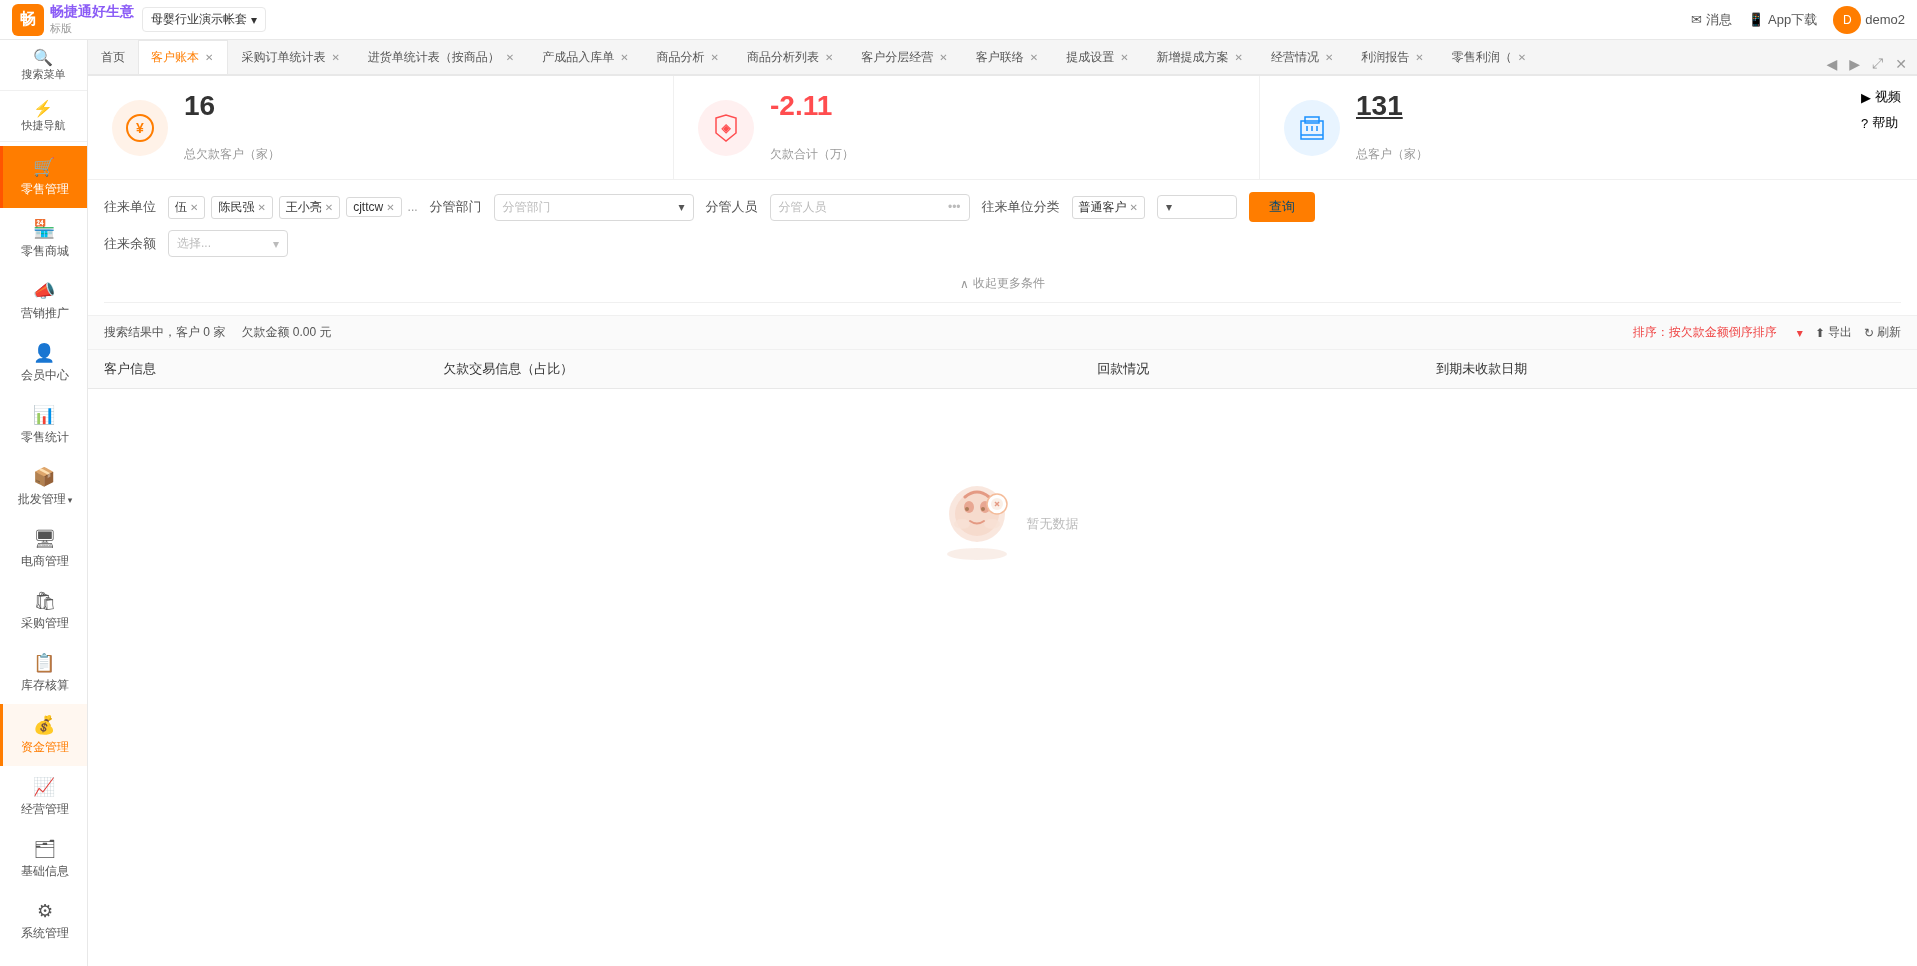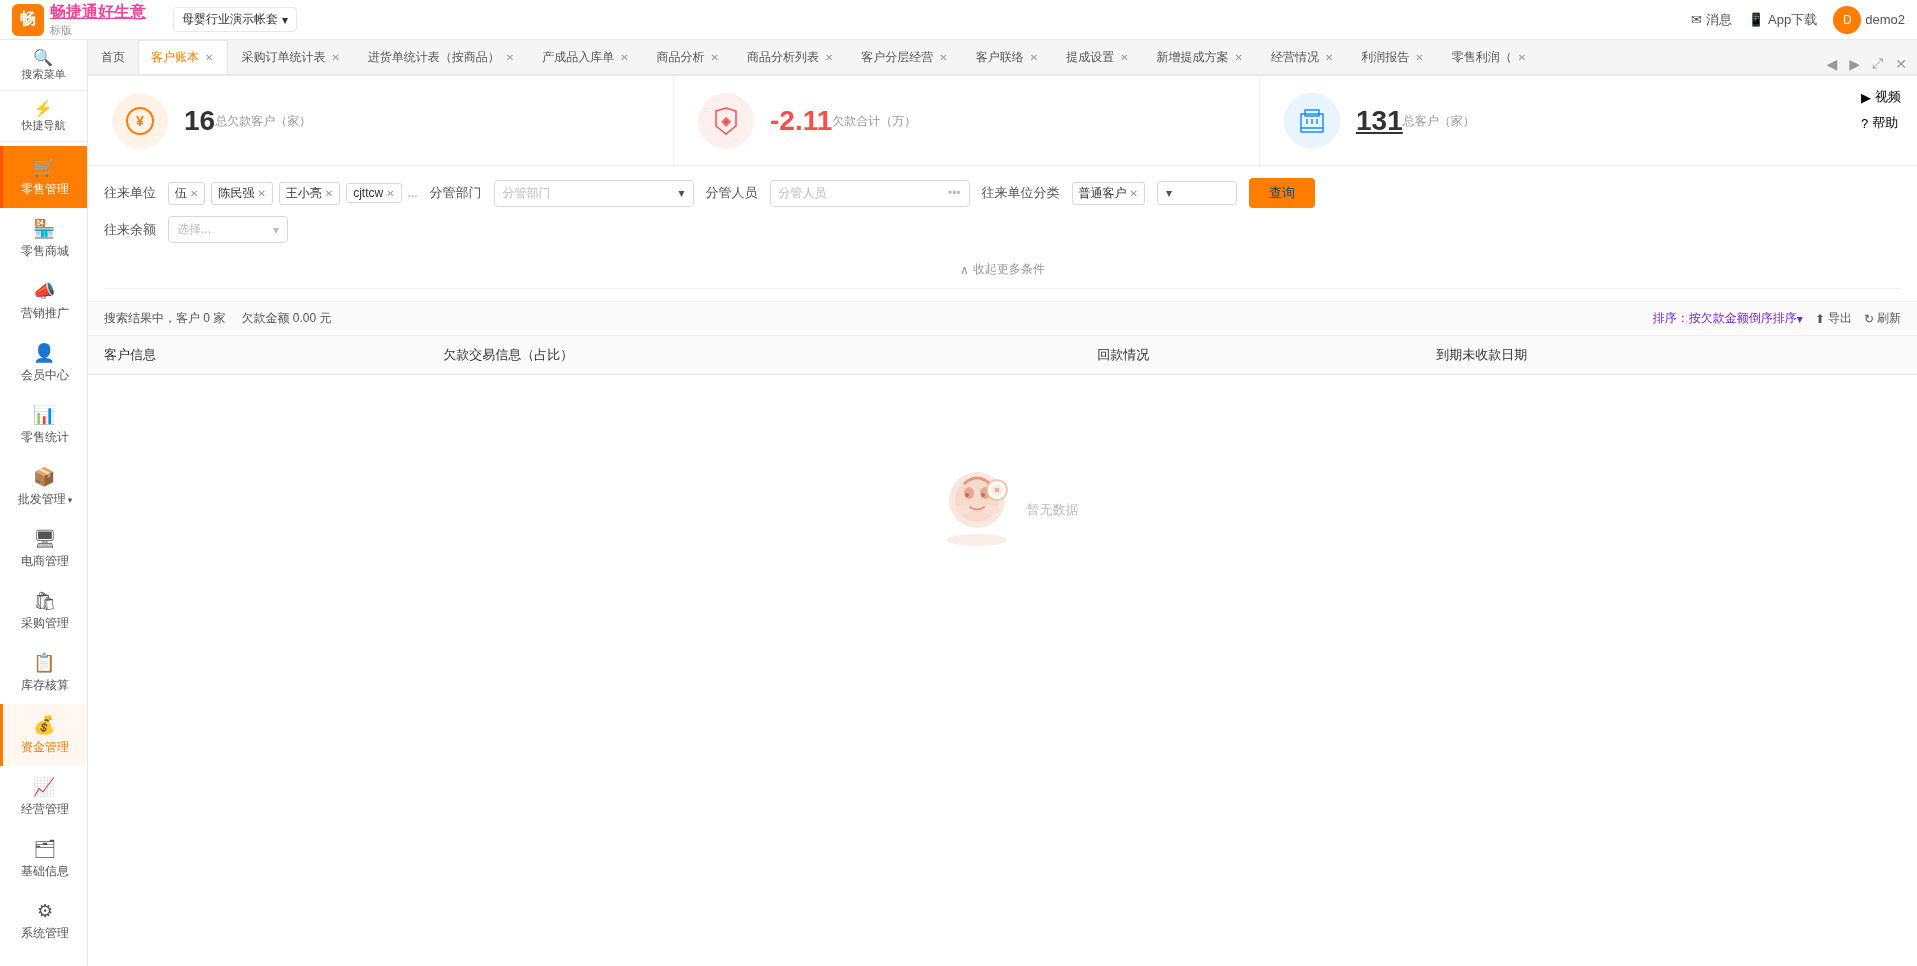--- a/index.html
+++ b/index.html
@@ -12,21 +12,21 @@
       border-bottom: 1px solid #e8e8e8;
       display: flex;
       align-items: center;
       padding: 0 12px;
       justify-content: space-between;
       flex-shrink: 0;
     }
     .top-bar-left { display: flex; align-items: center; gap: 8px; }
     .logo-area { display: flex; align-items: center; gap: 6px; }
     .logo-icon { width: 32px; height: 32px; background: #ff7d00; border-radius: 6px; display: flex; align-items: center; justify-content: center; color: #fff; font-size: 16px; font-weight: bold; }
-    .workspace-selector { display: flex; align-items: center; gap: 4px; border: 1px solid #e8e8e8; border-radius: 4px; padding: 3px 8px; color: #333; font-size: 12px; cursor: pointer; margin-left: 19px; }
+    .workspace-selector { display: flex; align-items: center; gap: 4px; border: 1px solid #e8e8e8; border-radius: 4px; padding: 3px 8px; color: #333; font-size: 12px; cursor: pointer; }
     .top-bar-right { display: flex; align-items: center; gap: 16px; color: #555; font-size: 13px; }
     .top-right-item { display: flex; align-items: center; gap: 4px; cursor: pointer; }
     .avatar { width: 28px; height: 28px; border-radius: 50%; background: #ff7d00; display: flex; align-items: center; justify-content: center; color: #fff; font-size: 12px; }
 
     
     .main-layout { display: flex; flex: 1; overflow: hidden; }
 
     
     .sidebar {
       width: 88px;
@@ -104,21 +104,21 @@
       align-items: center;
       padding: 16px 24px;
       border-right: 1px solid #f0f0f0;
       gap: 16px;
     }
     .stat-item:last-child { border-right: none; }
     .stat-icon { width: 56px; height: 56px; border-radius: 50%; display: flex; align-items: center; justify-content: center; font-size: 28px; flex-shrink: 0; }
     .stat-icon.orange { background: #fff2e8; color: #ff7d00; }
     .stat-icon.pink { background: #fff0f0; color: #ff4d4f; }
     .stat-icon.blue { background: #e8f4ff; color: #1890ff; }
-    .stat-content { display: flex; flex-direction: row; }
+    .stat-content { display: flex; flex-direction: column; gap: 20px; }
     .stat-number { font-size: 28px; font-weight: bold; color: #333; line-height: 1; }
     .stat-number.red { color: #ff4d4f; }
     .stat-label { font-size: 12px; color: #999; margin-top: 6px; }
     .stat-action { display: flex; align-items: center; gap: 4px; cursor: pointer; }
 
     
     .filter-area {
       background: #fff;
       padding: 12px 16px;
       border-bottom: 1px solid #f0f0f0;
@@ -167,21 +167,21 @@
     
     .result-bar {
       display: flex; align-items: center; justify-content: space-between;
       padding: 8px 16px;
       background: #fafafa;
       border-bottom: 1px solid #f0f0f0;
       font-size: 12px; color: #555;
     }
     .result-bar-left { display: flex; gap: 16px; }
     .result-bar-right { display: flex; align-items: center; gap: 12px; }
-    .sort-select { display: flex; align-items: center; gap: 0; cursor: pointer; color: #6d28d9; }
+    .sort-select { display: flex; align-items: center; gap: 20px; cursor: pointer; color: #ef4444; }
     .action-link { display: flex; align-items: center; gap: 3px; cursor: pointer; color: #555; }
 
     
     .data-table { width: 100%; border-collapse: collapse; }
     .data-table th {
       background: #fafafa;
       padding: 10px 16px;
       text-align: left;
       font-size: 13px;
       font-weight: 500;
@@ -210,21 +210,21 @@
 </head>
 <body>
 
 <div class="top-bar">
   <div class="top-bar-left">
     <div class="logo-area">
       <div class="logo-icon">
         <span>畅</span>
       </div>
       <div>
-        <div style="font-size:16px;font-weight:bold;color:#ec4899;text-decoration:underline;">畅捷通好生意</div>
+        <div style="font-size:14px;font-weight:bold;color:#8b5cf6;">畅捷通好生意</div>
         <div style="font-size:11px;color:#999;">标版</div>
       </div>
     </div>
     <div class="workspace-selector">
       <span>母婴行业演示帐套</span>
       <span>▾</span>
     </div>
   </div>
   <div class="top-bar-right">
     <div class="top-right-item">

